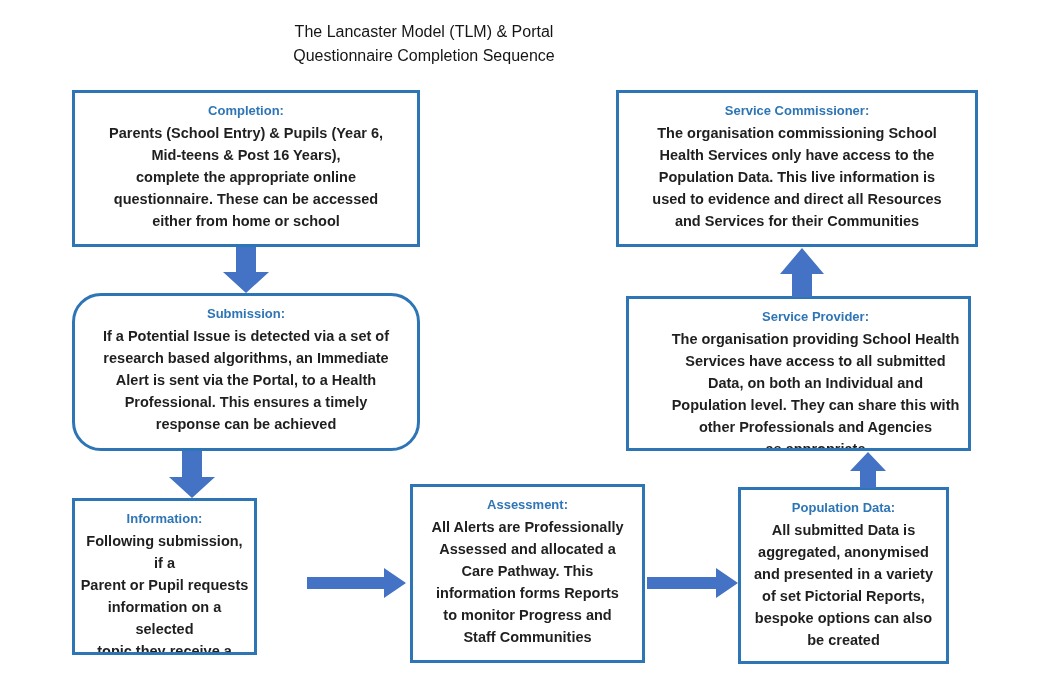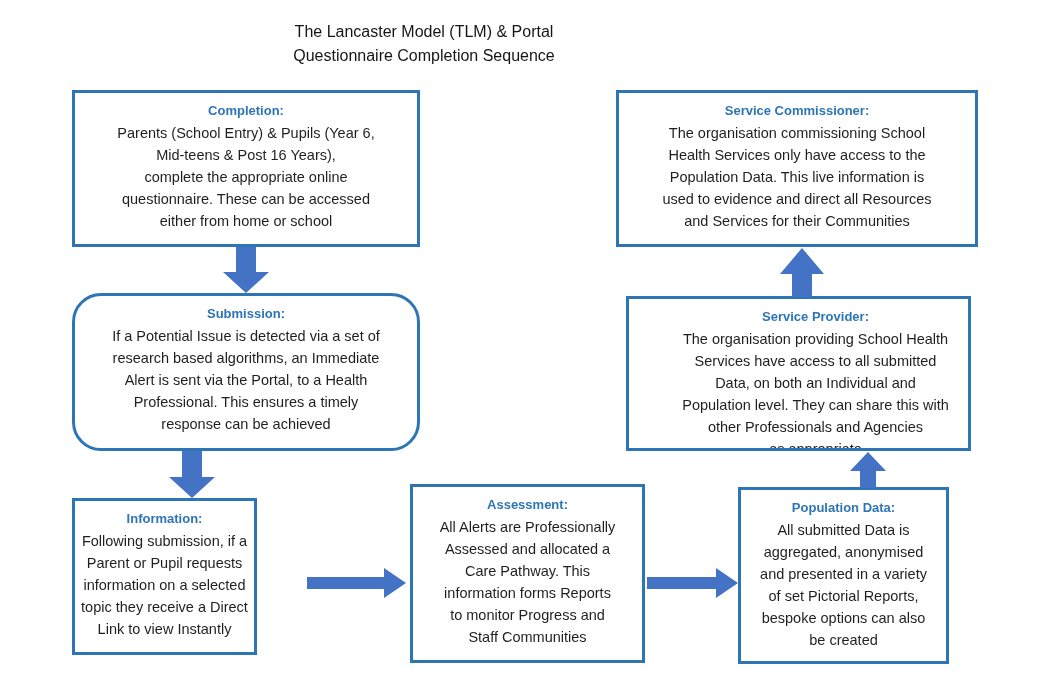--- a/index.html
+++ b/index.html
@@ -35,20 +35,21 @@
     color:var(--accent);
     font-weight:700;
     font-size:13px;
     line-height:22px;
   }
   .box-body{
     color:var(--body-text);
     font-size:14.5px;
     line-height:22px;
     white-space:pre-line;
+    font-weight:bold;
   }
   
   #box-completion          {left:72px;  top:90px;  width:348px; height:157px;}
   #box-submission          {left:72px;  top:293px; width:348px; height:158px;border-radius:29px;}
   #box-information         {left:72px;  top:498px; width:185px; height:157px;}
   #box-assessment          {left:410px; top:484px; width:235px; height:179px;}
   #box-population-data     {left:738px; top:487px; width:211px; height:177px;}
   #box-service-provider    {left:626px; top:296px; width:345px; height:155px;padding-left:39px;}
   #box-service-commissioner{left:616px; top:90px;  width:362px; height:157px;}
   .arrow{position:absolute;}

